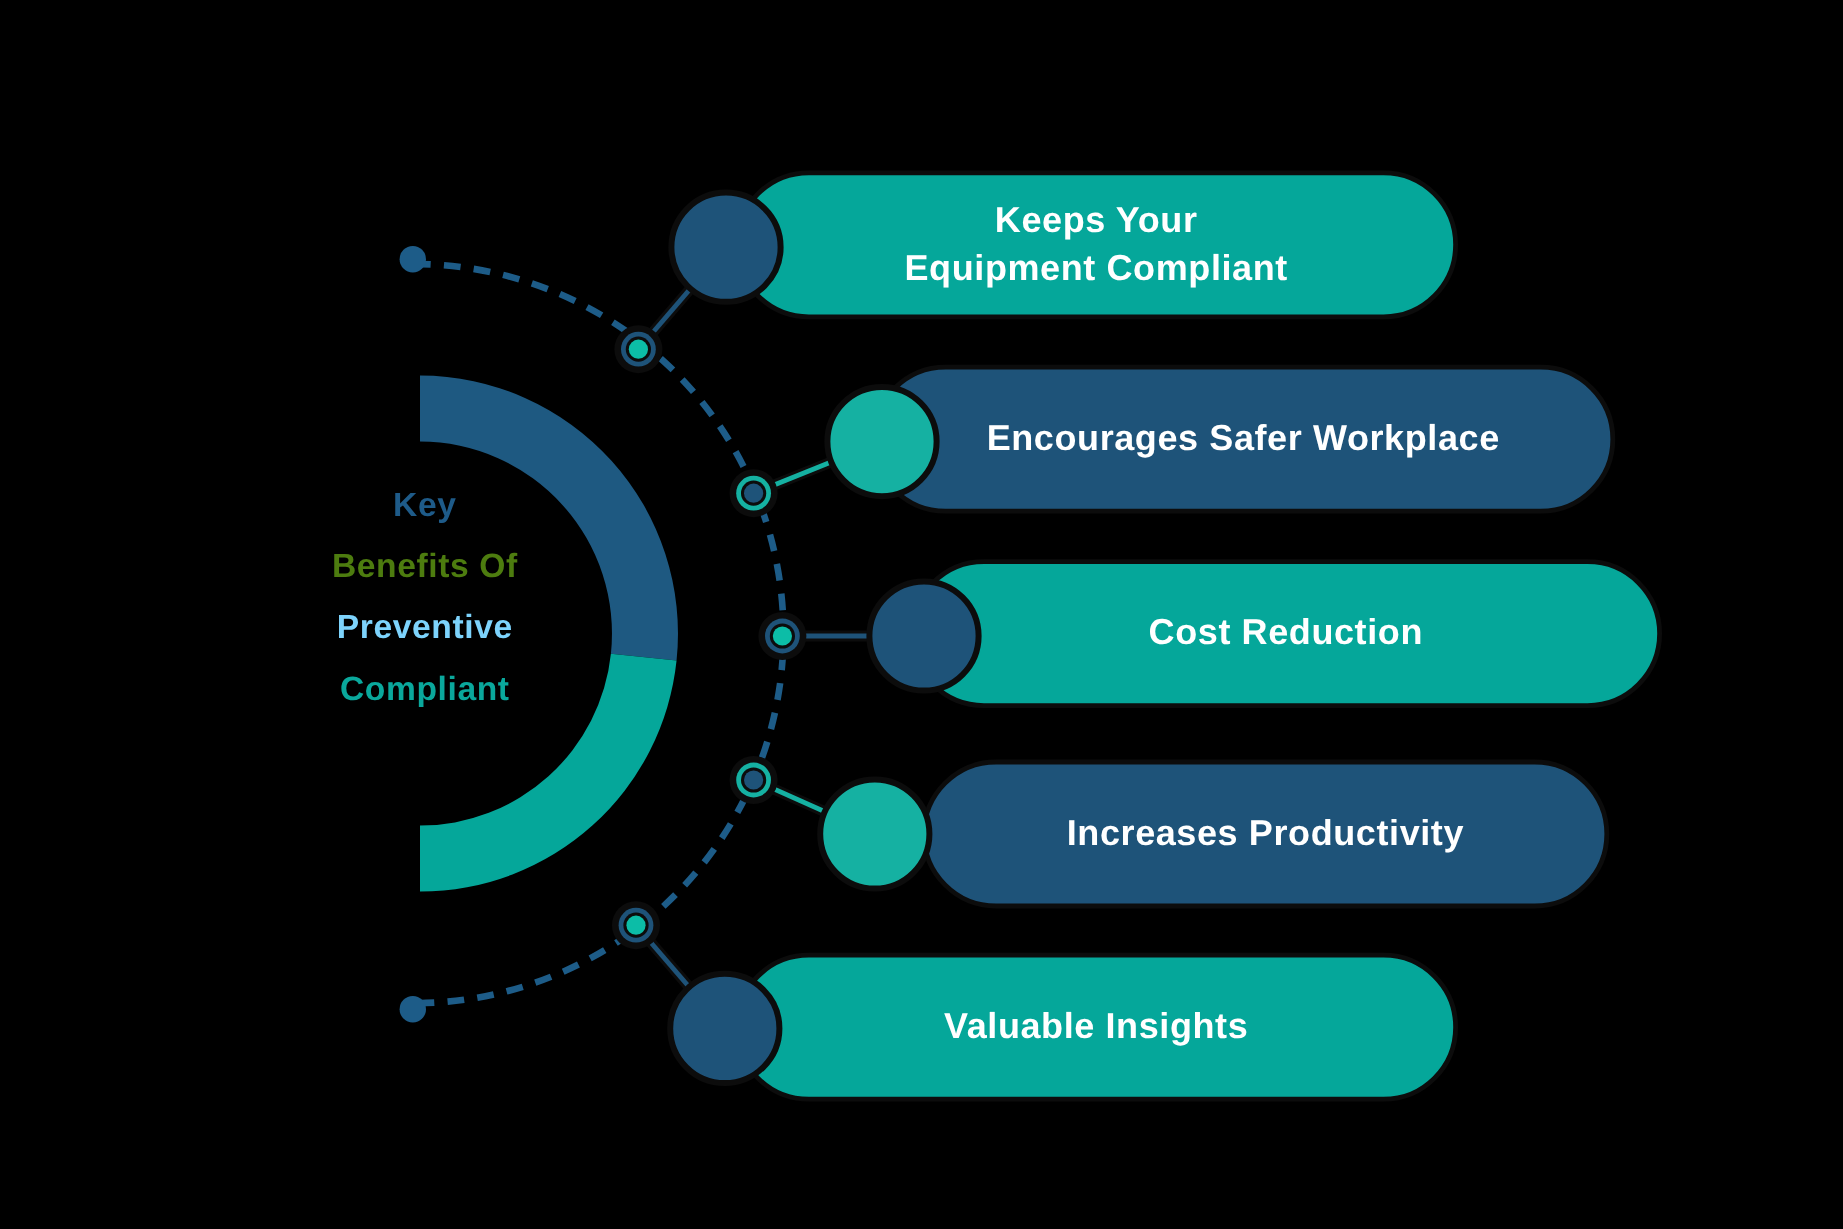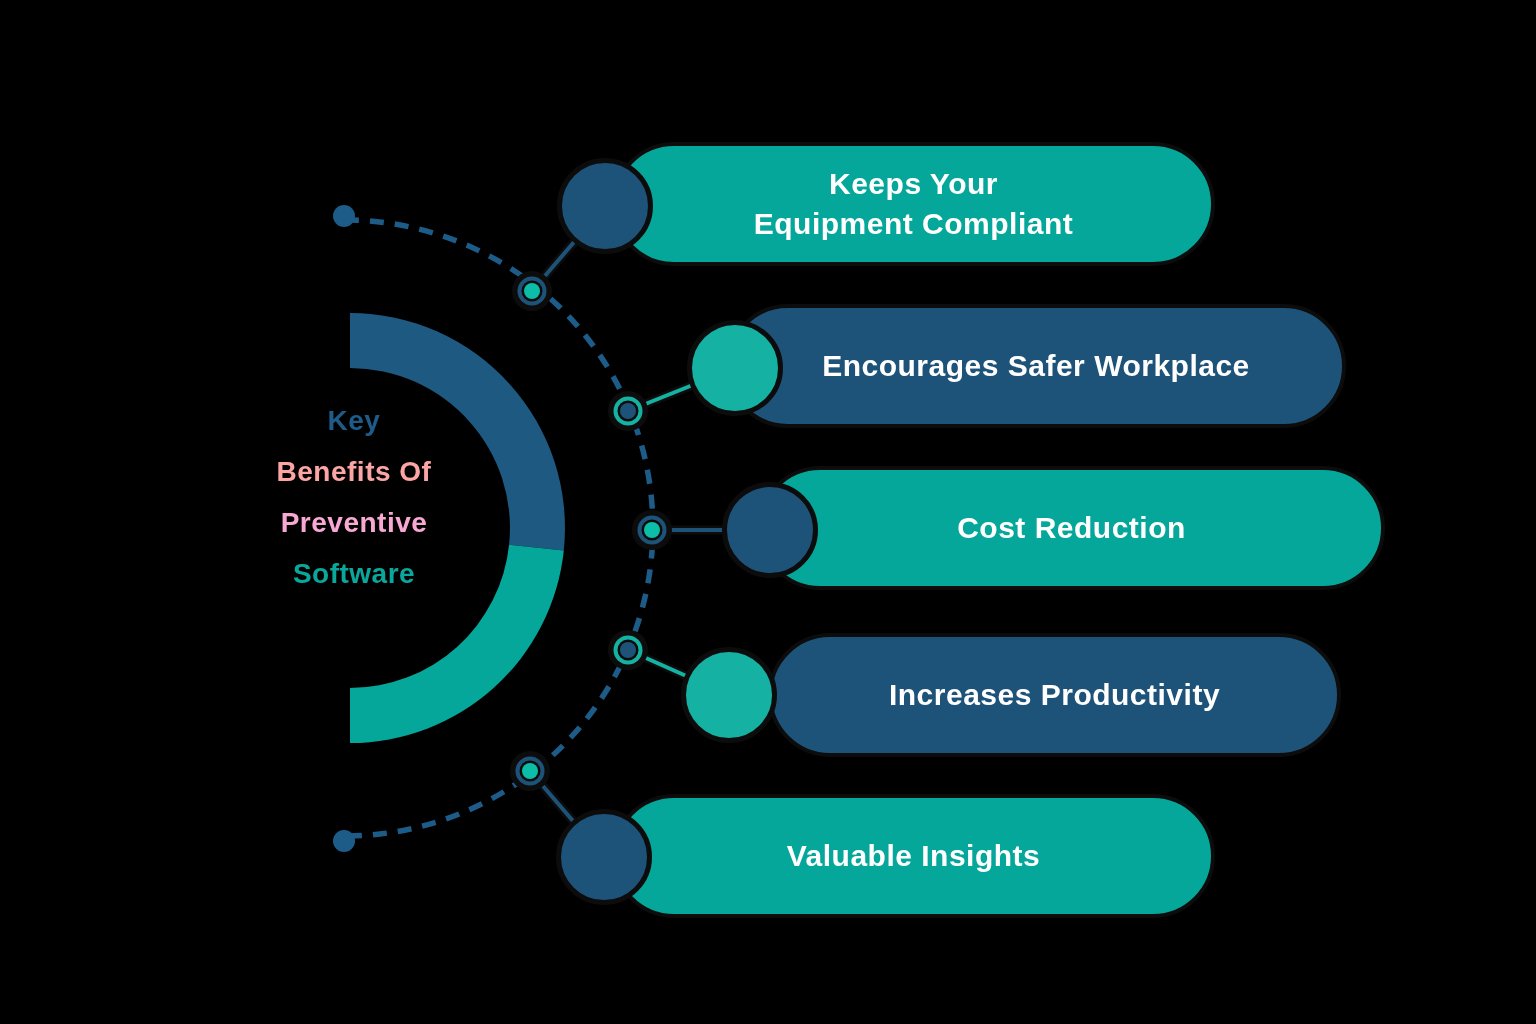--- a/index.html
+++ b/index.html
@@ -70,22 +70,22 @@
     width: 350px;
     z-index: 2;
     text-align: center;
     font-weight: bold;
     font-size: 28px;
     line-height: 51px;
     letter-spacing: 0.5px;
   }
   .title-line { display: block; }
   .title-line-0 { color: #1e5b89; }
-  .title-line-1 { color: #fca5a5; }
-  .title-line-2 { color: #f9a8d4; }
+  .title-line-1 { color: #4d7c0f; }
+  .title-line-2 { color: #7dd3fc; }
   .title-line-3 { color: #14939e; }
   .title-line-4 { color: #0aa89c; }
 </style>
 </head>
 <body>
 
 <div id="stage">
 
   <svg id="base-layer" class="layer" width="1536" height="1024" viewBox="0 0 1536 1024">
 
@@ -165,16 +165,16 @@
       <circle cx="530" cy="771" r="14.5" fill="#1e5379"></circle>
       <circle cx="530" cy="771" r="10.5" fill="#0c0c0c"></circle>
       <circle cx="530" cy="771" r="8" fill="#0cbda7"></circle>
     </g>
   </svg>
 
   <div id="title-block">
     <span class="title-line title-line-0">Key</span>
     <span class="title-line title-line-1">Benefits Of</span>
     <span class="title-line title-line-2">Preventive</span>
-    <span class="title-line title-line-4">Software</span>
+    <span class="title-line title-line-4">Compliant</span>
   </div>
 
 </div>
 
 </body></html>

